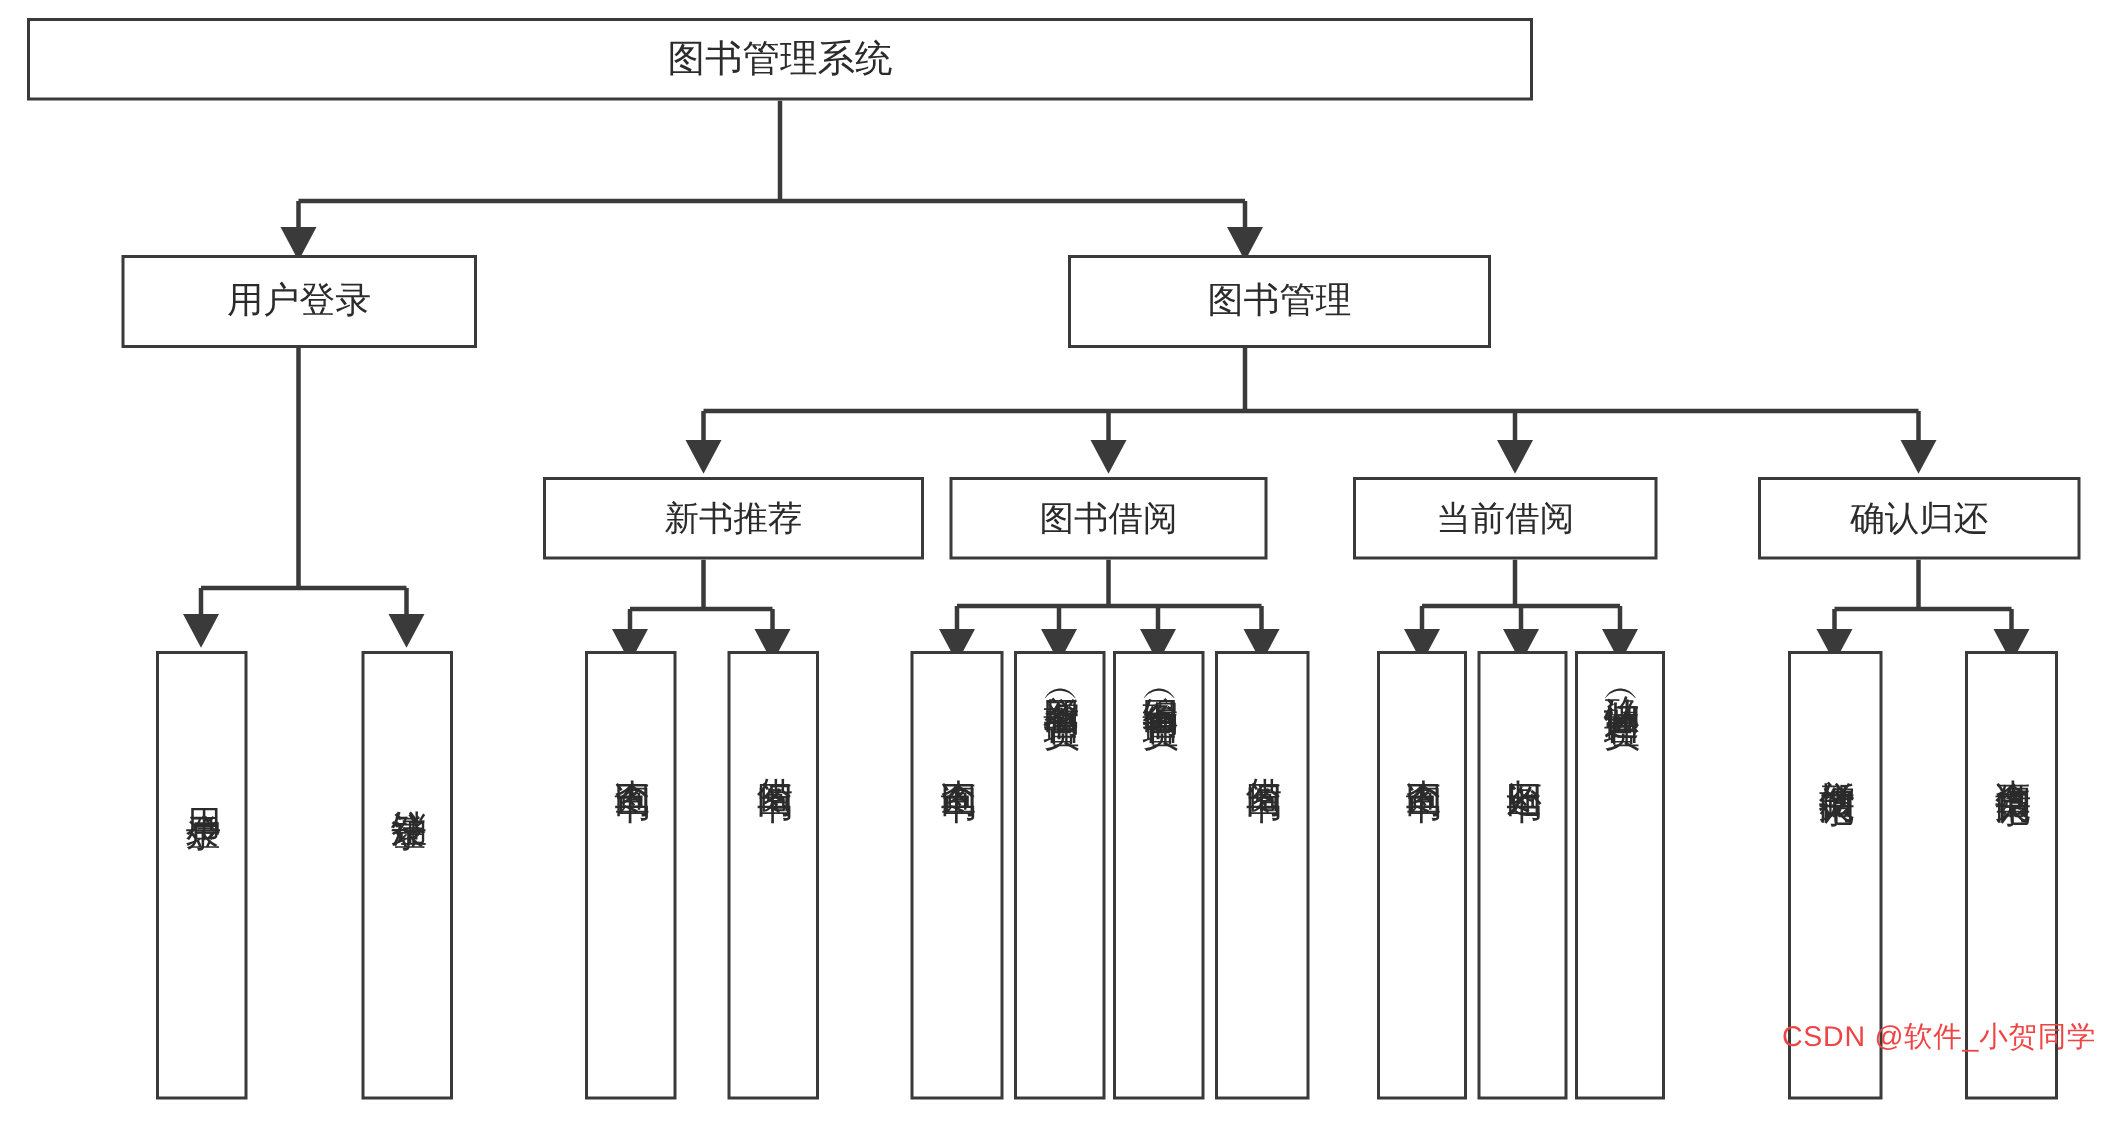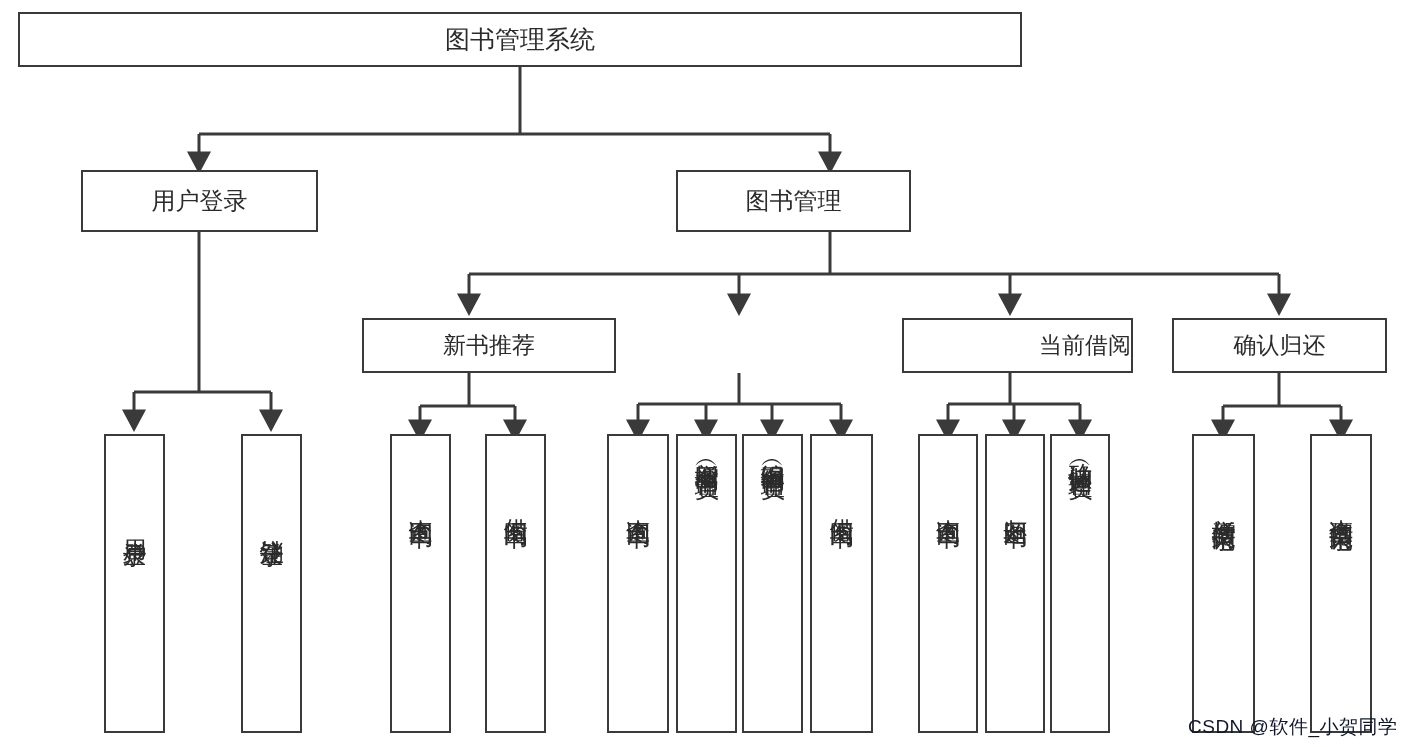--- a/index.html
+++ b/index.html
@@ -59,23 +59,23 @@
     letter-spacing: 2px;
     white-space: nowrap;
   }
   .leaf-mid .label   { margin-top: 78px; }
   .leaf-mid2 .label  { margin-top: 58px; }
   .leaf-top .label   { margin-top: 2px; }
 
   .watermark {
     position: absolute;
     left: 1188px;
-    top: 714px;
+    top: 678px;
     font-size: 19px;
-    color: #0f172a;
+    color: #ef4444;
     white-space: nowrap;
     letter-spacing: 0.5px;
   }
 </style>
 </head>
 <body>
 
 <div id="canvas">
 
   <svg class="connectors" viewBox="0 0 1405 747" xmlns="http://www.w3.org/2000/svg">
@@ -128,28 +128,31 @@
     </g>
   </svg>
 
   <div class="node node-root" style="left:18px; top:12px; width:1004px; height:55px;">
     <span class="label">图书管理系统</span>
   </div>
 
   <div class="node node-l2" style="left:81px; top:170px; width:237px; height:62px;">
     <span class="label">用户登录</span>
   </div>
-  <div class="node node-l2" style="left:676px; top:170px; width:235px; height:62px;">
+  <div class="node node-l2" style="left:712px; top:170px; width:282px; height:62px;">
     <span class="label">图书管理</span>
   </div>
 
   <div class="node node-l3" style="left:362px; top:318px; width:254px; height:55px;">
     <span class="label">新书推荐</span>
   </div>
-  <div class="node node-l3" style="left:902px; top:318px; width:231px; height:55px;justify-content:flex-end;">
+  <div class="node node-l3" style="left:633px; top:318px; width:212px; height:55px;">
+    <span class="label">图书借阅</span>
+  </div>
+  <div class="node node-l3" style="left:902px; top:318px; width:203px; height:55px;">
     <span class="label">当前借阅</span>
   </div>
   <div class="node node-l3" style="left:1172px; top:318px; width:215px; height:55px;">
     <span class="label">确认归还</span>
   </div>
 
   <div class="node node-leaf leaf-mid" style="left:104px; top:434px; width:61px; height:299px;">
     <span class="label">用户登录</span>
   </div>
   <div class="node node-leaf leaf-mid" style="left:241px; top:434px; width:61px; height:299px;">

